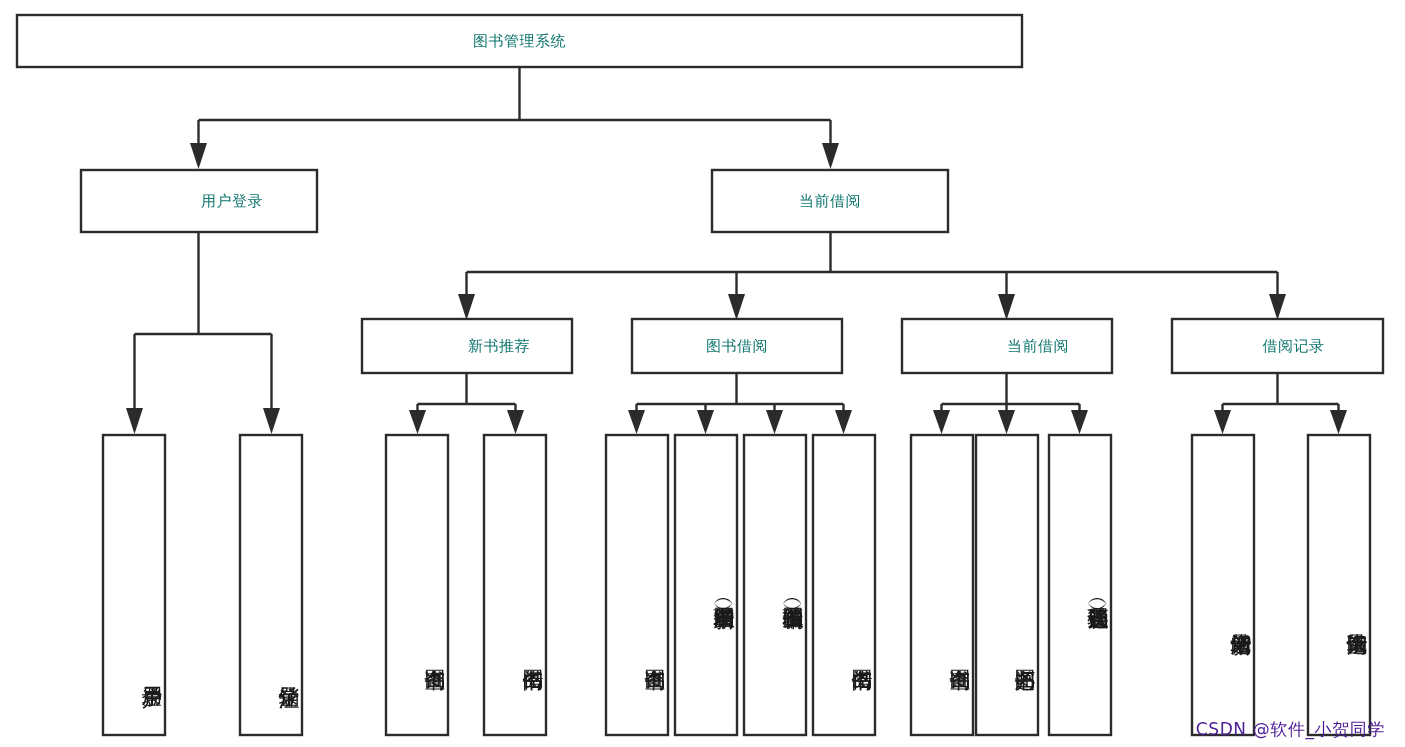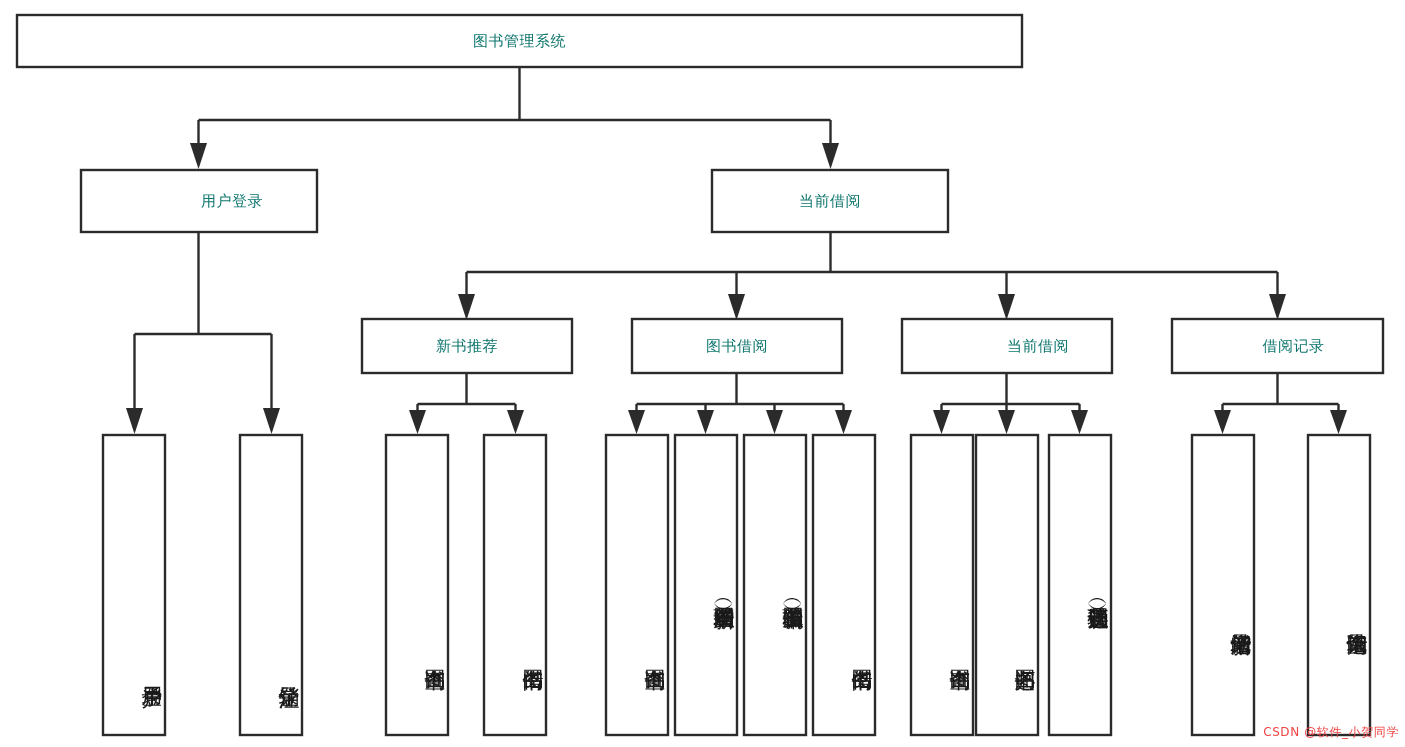--- a/index.html
+++ b/index.html
@@ -68,24 +68,24 @@
     line-height: 1.28;
     writing-mode: vertical-rl;
     text-orientation: upright;
     white-space: nowrap;
     font-family: "DejaVu Sans", "Liberation Sans", sans-serif;
     pointer-events: none;
     overflow: hidden;
   }
   .watermark {
     position: absolute;
-    right: 6px;
+    right: 20px;
     bottom: 6px;
-    color: #ef4444;
-    font-size: 12px;
+    color: #4c1d95;
+    font-size: 17px;
     letter-spacing: 0.6px;
     font-family: "DejaVu Sans", "Liberation Sans", sans-serif;
     white-space: nowrap;
     user-select: none;
   }
 </style>
 </head>
 <body>
 
 <div id="diagram-root">
@@ -180,21 +180,21 @@
 
     <rect class="node-box" x="1192" y="435" width="62" height="300"></rect>
     <rect class="node-box" x="1308" y="435" width="62" height="300"></rect>
   </svg>
 
   <div class="node-label-h" style="left:17px; top:15px; width:1005px; height:52px;">图书管理系统</div>
 
   <div class="node-label-h" style="left:92px; top:170px; width:220px; height:62px;margin-left:30px;">用户登录</div>
   <div class="node-label-h" style="left:712px; top:170px; width:236px; height:62px;">当前借阅</div>
 
-  <div class="node-label-h" style="left:362px; top:319px; width:210px; height:54px;">新书推荐</div>
+  <div class="node-label-h" style="left:362px; top:319px; width:210px; height:54px;padding-left:32px;">新书推荐</div>
   <div class="node-label-h" style="left:632px; top:319px; width:210px; height:54px;">图书借阅</div>
   <div class="node-label-h" style="left:902px; top:319px; width:210px; height:54px;padding-left:31px;">当前借阅</div>
   <div class="node-label-h" style="left:1188px; top:319px; width:211px; height:54px;">借阅记录</div>
 
   <div class="node-label-v" style="left:103px; top:435px; width:62px; height:300px; padding-top:85px;">用户登录</div>
   <div class="node-label-v" style="left:240px; top:435px; width:62px; height:300px; padding-top:85px;">注销登录</div>
 
   <div class="node-label-v" style="left:386px; top:435px; width:62px; height:300px; padding-top:68px;">查询图书</div>
   <div class="node-label-v" style="left:484px; top:435px; width:62px; height:300px; padding-top:68px;">借阅图书</div>
 

